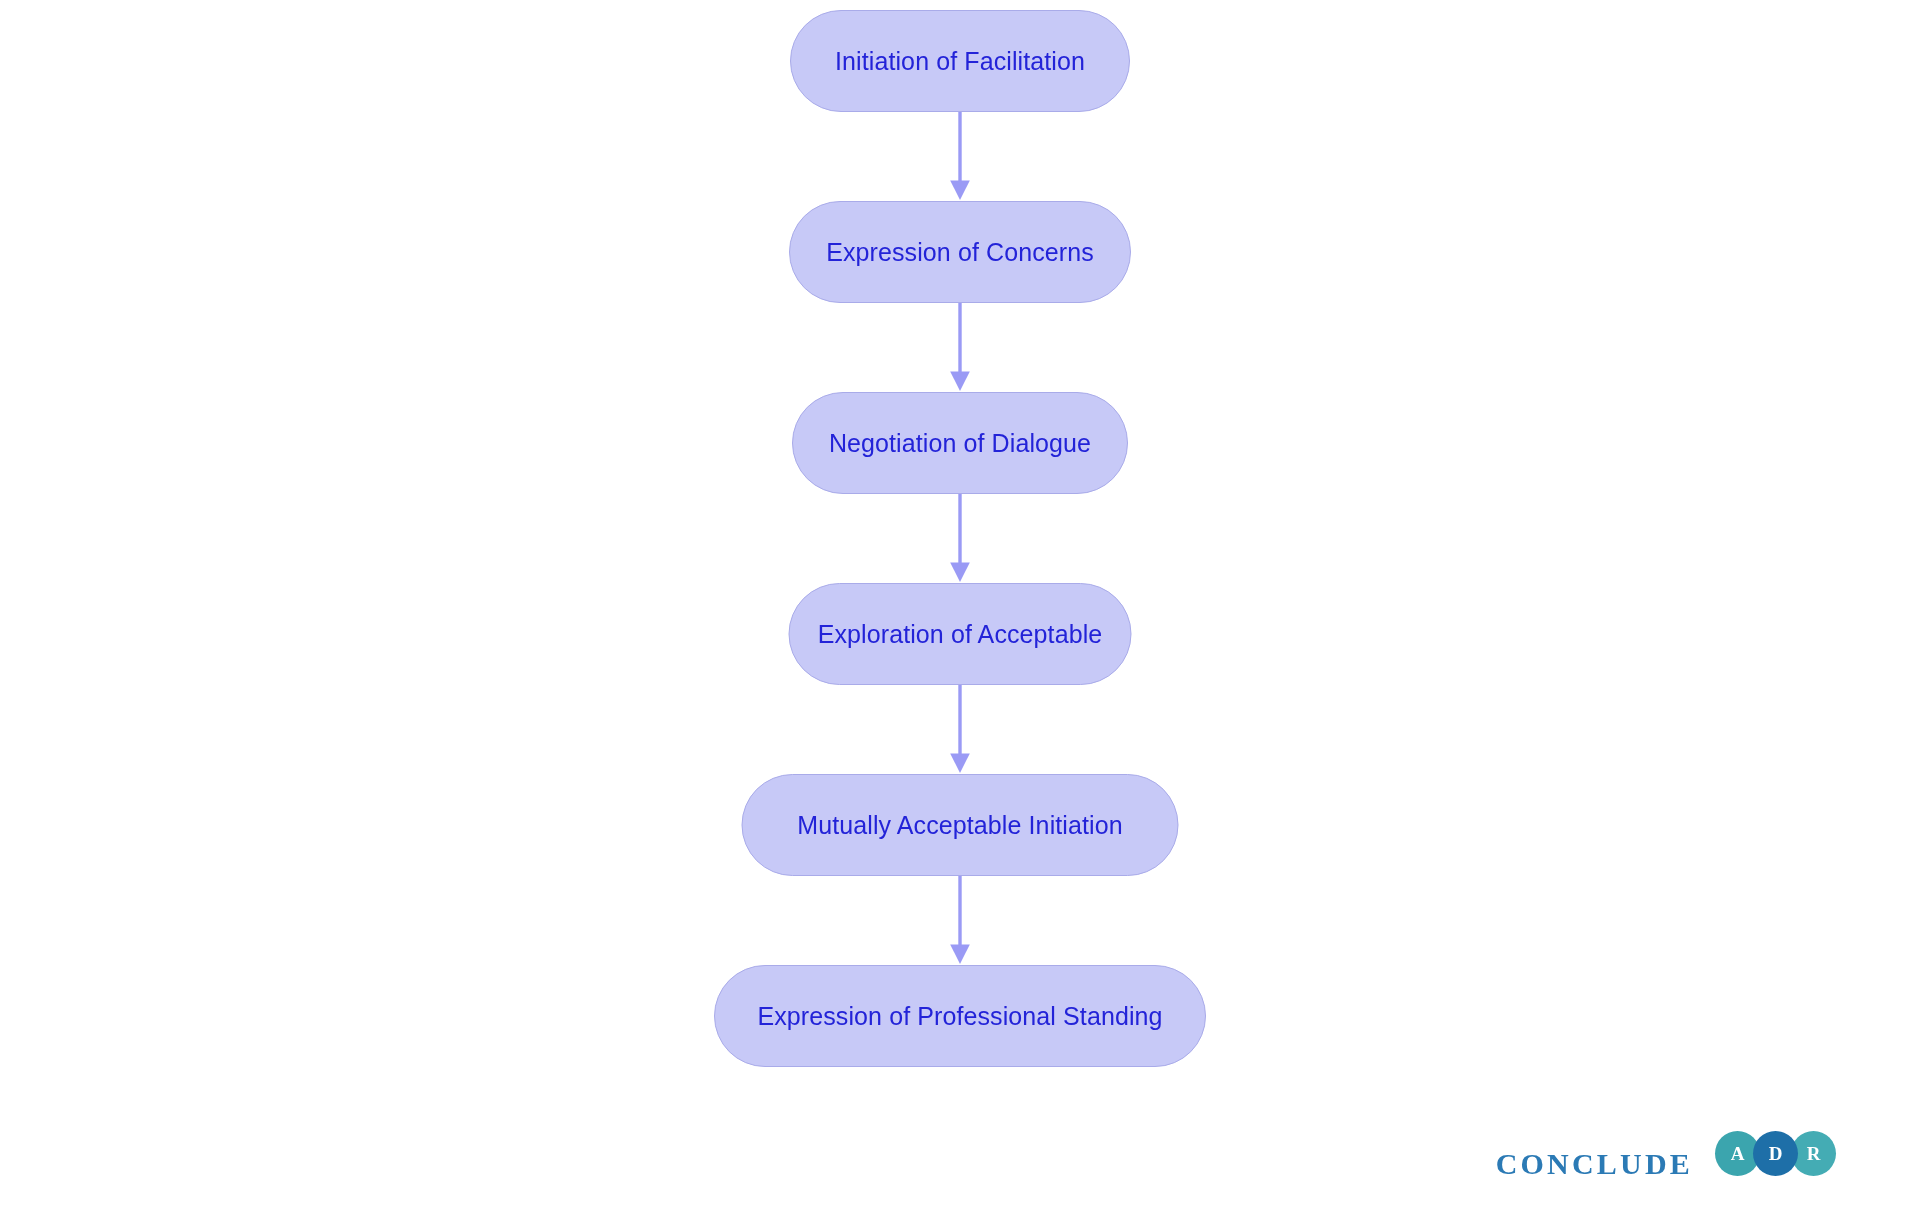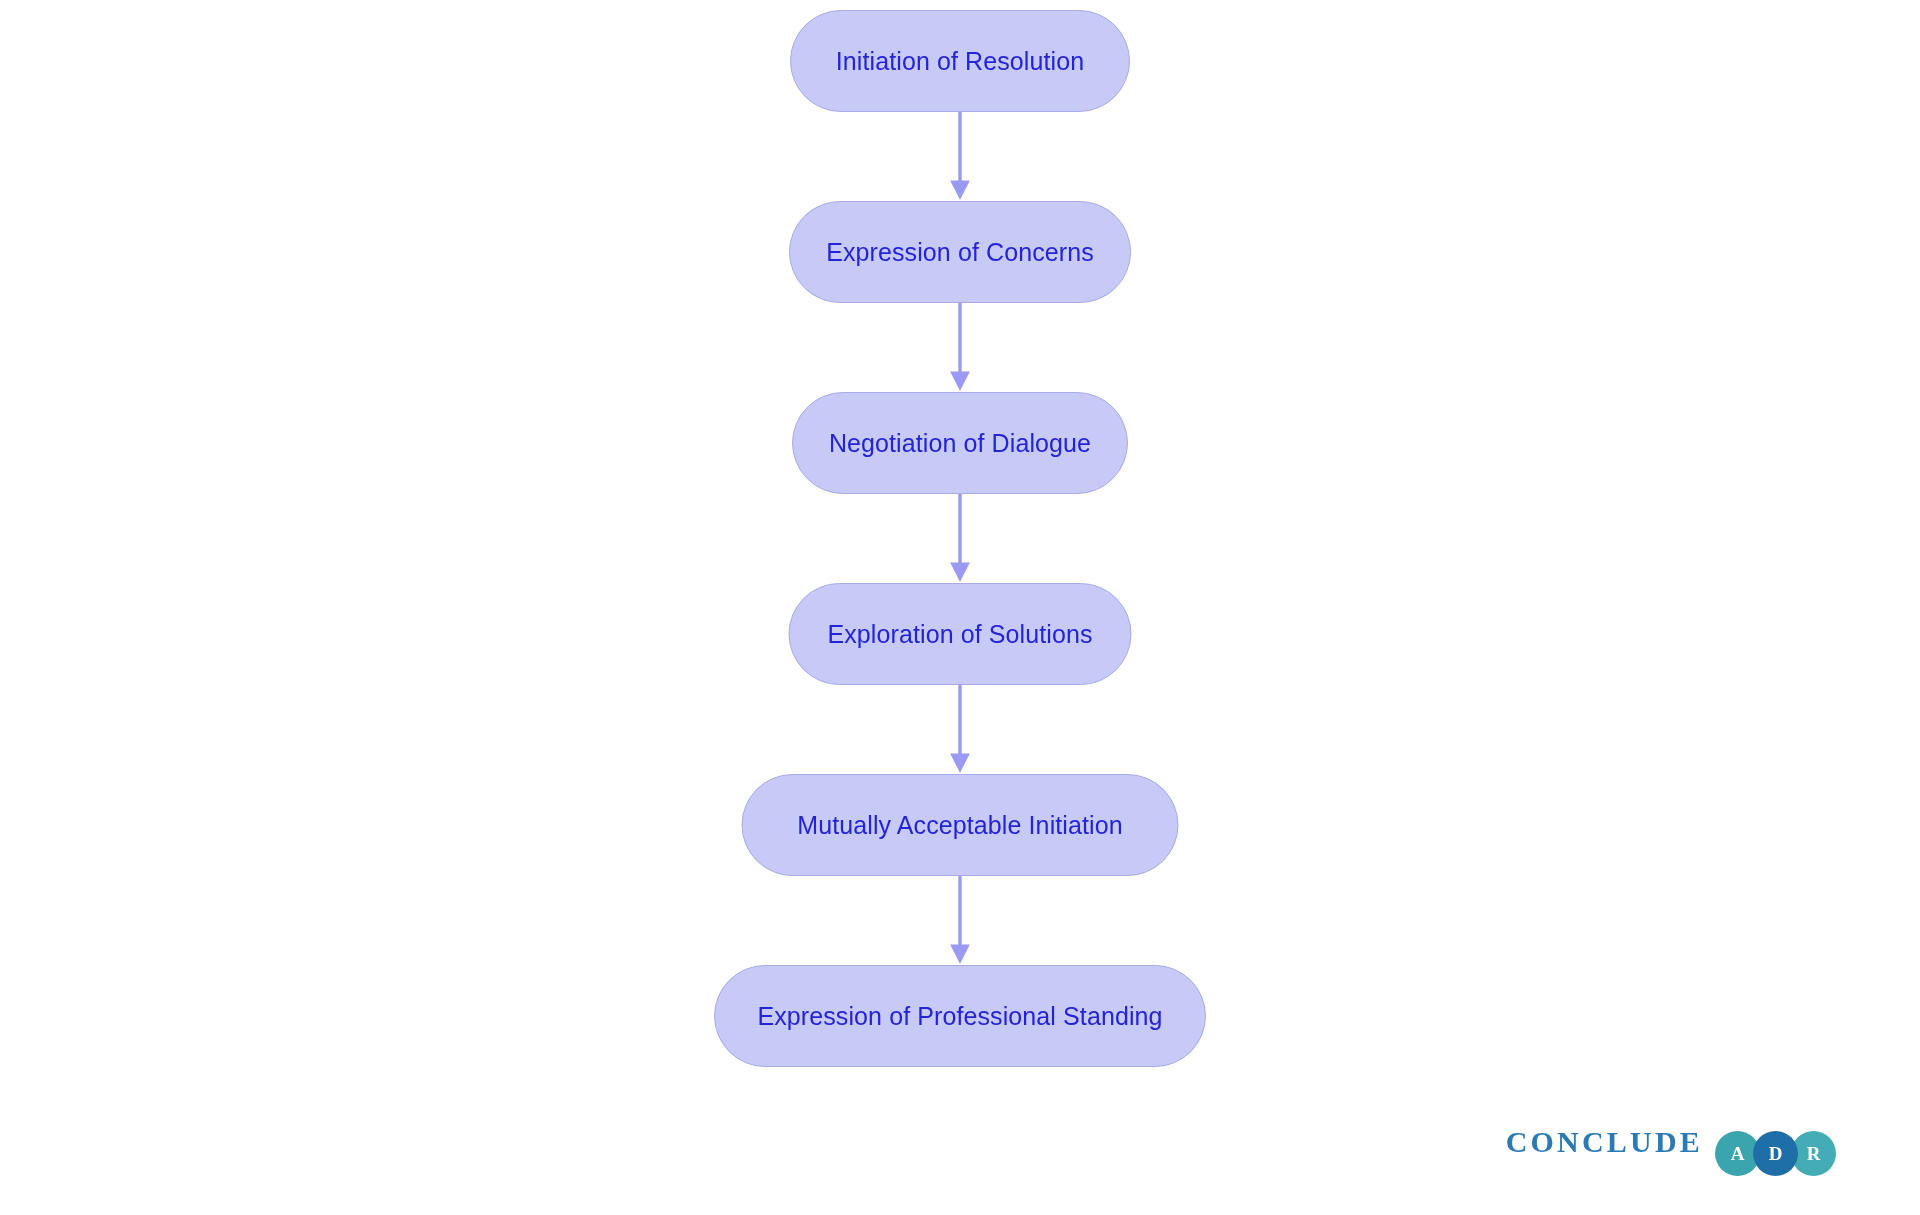--- a/index.html
+++ b/index.html
@@ -69,22 +69,22 @@
     display: block;
     overflow: visible;
   }
 
   
   #brand-logo {
     position: absolute;
     right: 84px;
     bottom: 36px;
     display: flex;
-    align-items: flex-start;
-    gap: 12px;
+    align-items: flex-end;
+    gap: 22px;
   }
   #brand-wordmark {
     font-family: "Liberation Serif", serif;
     font-weight: 700;
     font-size: 30px;
     letter-spacing: 3.2px;
     color: #2b7ab5;
     line-height: 1;
     white-space: nowrap;
   }
@@ -148,33 +148,33 @@
     </div>
 
     <div class="flow-arrow" style="top:876px;height:89px;">
       <svg width="26" height="89" viewBox="0 0 26 89" aria-hidden="true">
         <line x1="13" y1="0" x2="13" y2="74" stroke="#9a9af5" stroke-width="3.4"></line>
         <polygon points="13,88 3.2,68.5 22.8,68.5" fill="#9a9af5"></polygon>
       </svg>
     </div>
 
     <div class="flow-step" style="top:10px;width:340px;">
-      <span class="step-label">Initiation of Resolution</span>
+      <span class="step-label">Initiation of Facilitation</span>
     </div>
 
     <div class="flow-step" style="top:201px;width:342px;">
       <span class="step-label">Expression of Concerns</span>
     </div>
 
     <div class="flow-step" style="top:392px;width:336px;">
       <span class="step-label">Negotiation of Dialogue</span>
     </div>
 
     <div class="flow-step" style="top:583px;width:343px;">
-      <span class="step-label">Exploration of Solutions</span>
+      <span class="step-label">Exploration of Acceptable</span>
     </div>
 
     <div class="flow-step" style="top:774px;width:437px;">
       <span class="step-label">Mutually Acceptable Initiation</span>
     </div>
 
     <div class="flow-step" style="top:965px;width:492px;">
       <span class="step-label">Expression of Professional Standing</span>
     </div>
 

